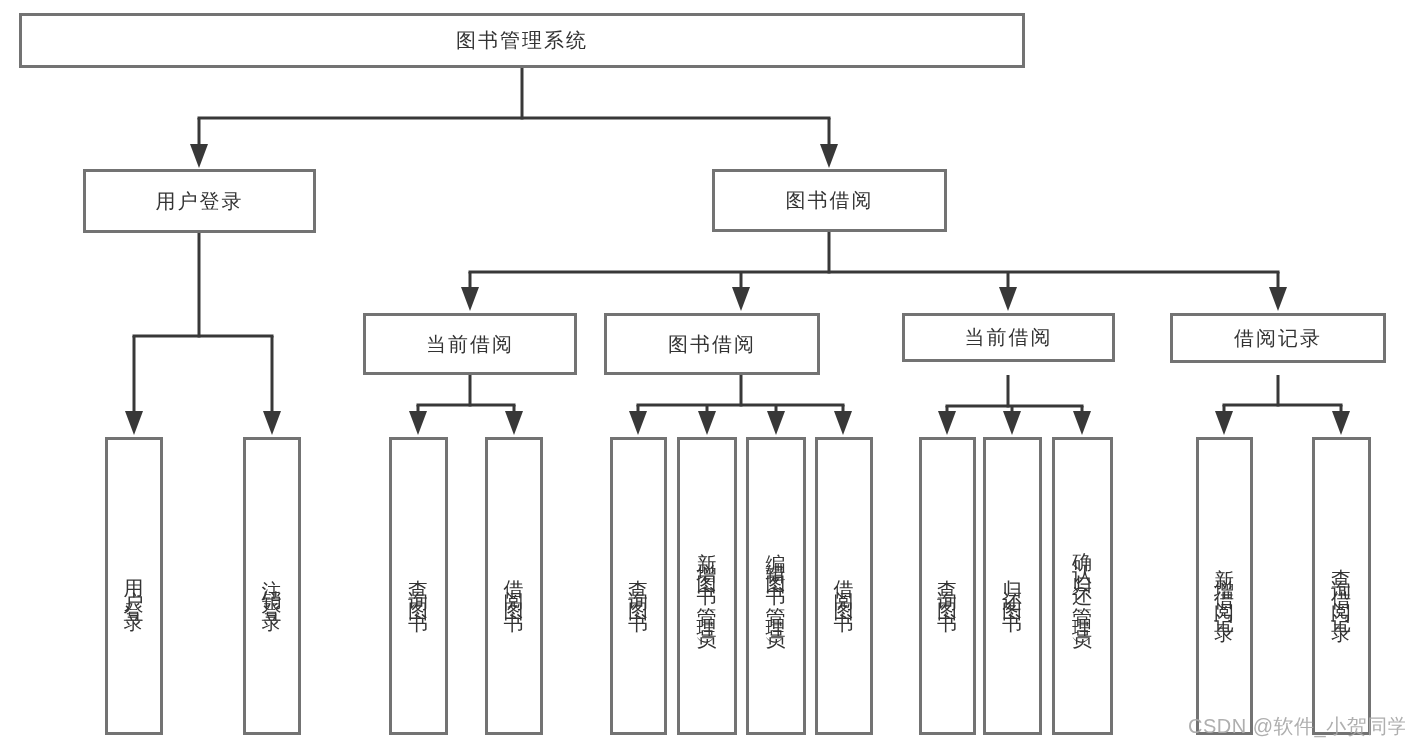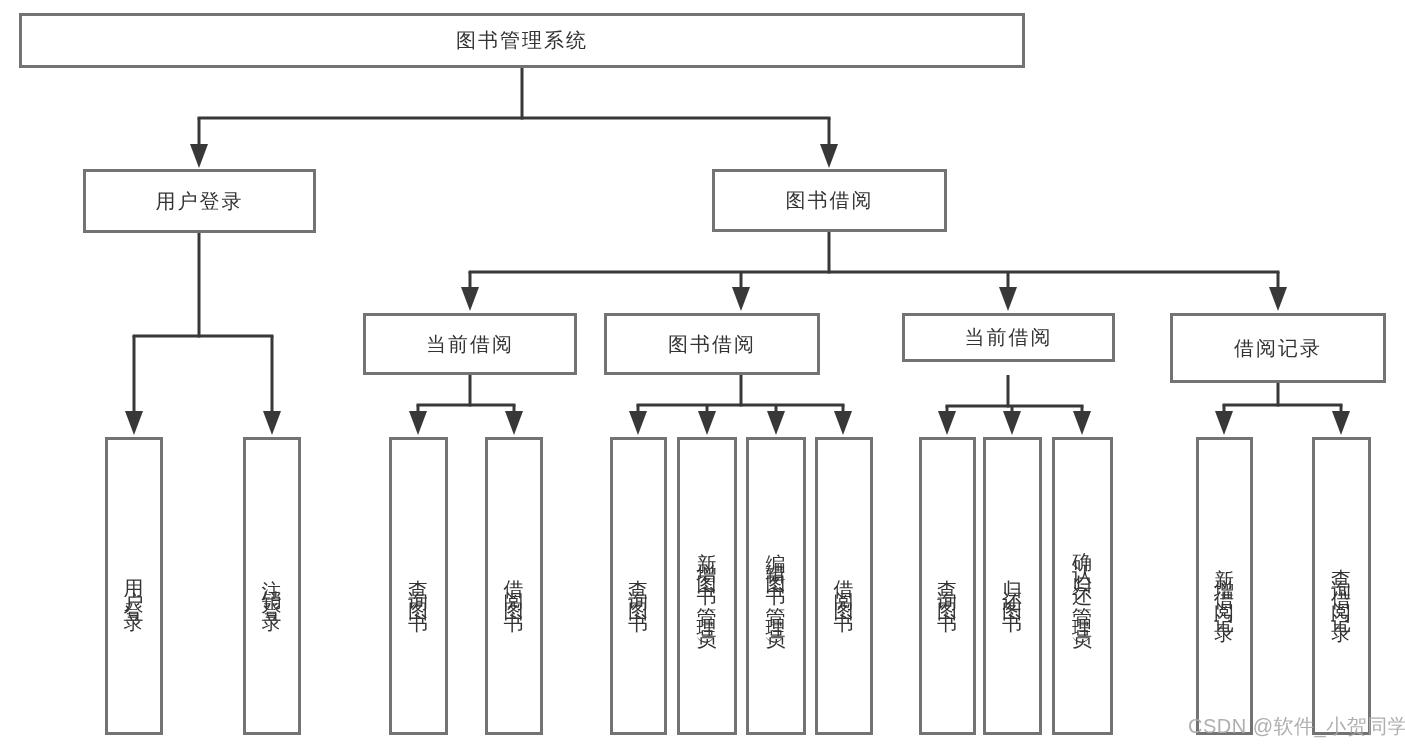--- a/index.html
+++ b/index.html
@@ -97,21 +97,21 @@
 
   <div class="hnode" style="left:363px;top:313px;width:214px;height:62px">
     <span class="lbl">当前借阅</span>
   </div>
   <div class="hnode" style="left:604px;top:313px;width:216px;height:62px">
     <span class="lbl">图书借阅</span>
   </div>
   <div class="hnode" style="left:902px;top:313px;width:213px;height:49px">
     <span class="lbl">当前借阅</span>
   </div>
-  <div class="hnode" style="left:1170px;top:313px;width:216px;height:70px">
+  <div class="hnode" style="left:1170px;top:313px;width:216px;height:50px">
     <span class="lbl">借阅记录</span>
   </div>
 
   <div class="vnode" style="left:105px;top:437px;width:58px;height:298px">
     <span>用户登录</span>
   </div>
   <div class="vnode" style="left:243px;top:437px;width:58px;height:298px">
     <span>注销登录</span>
   </div>
 

